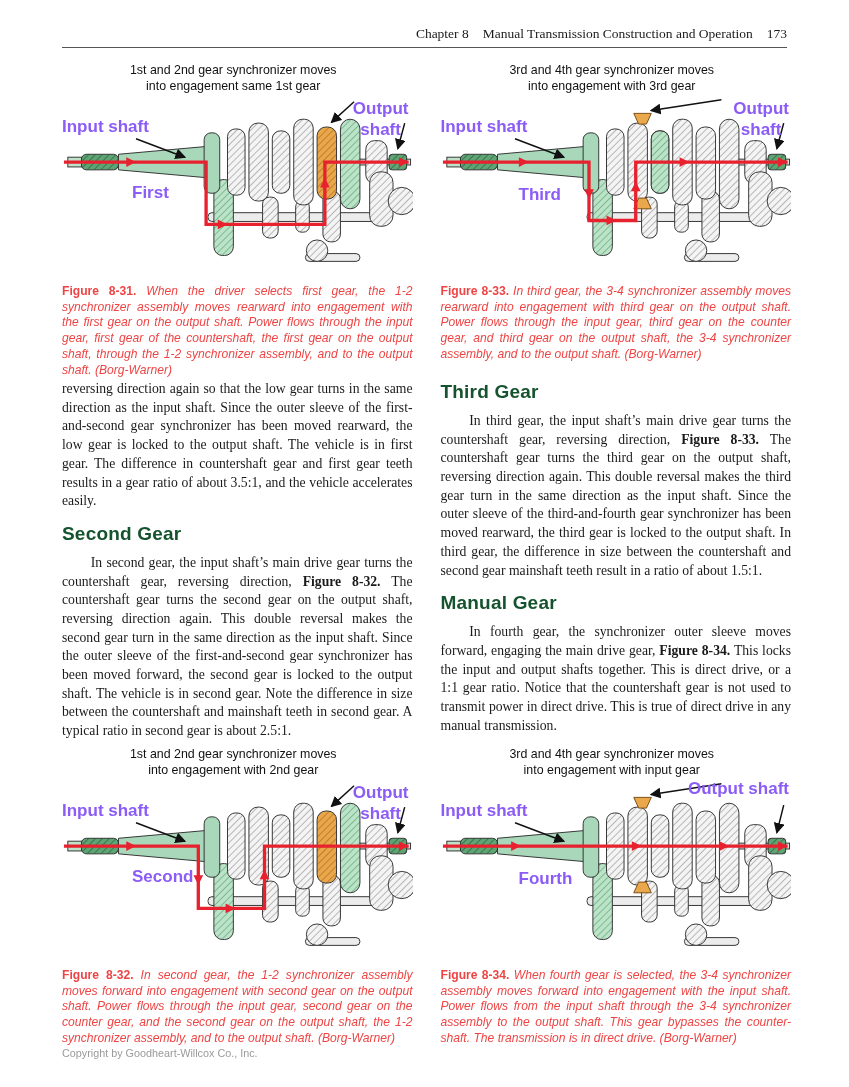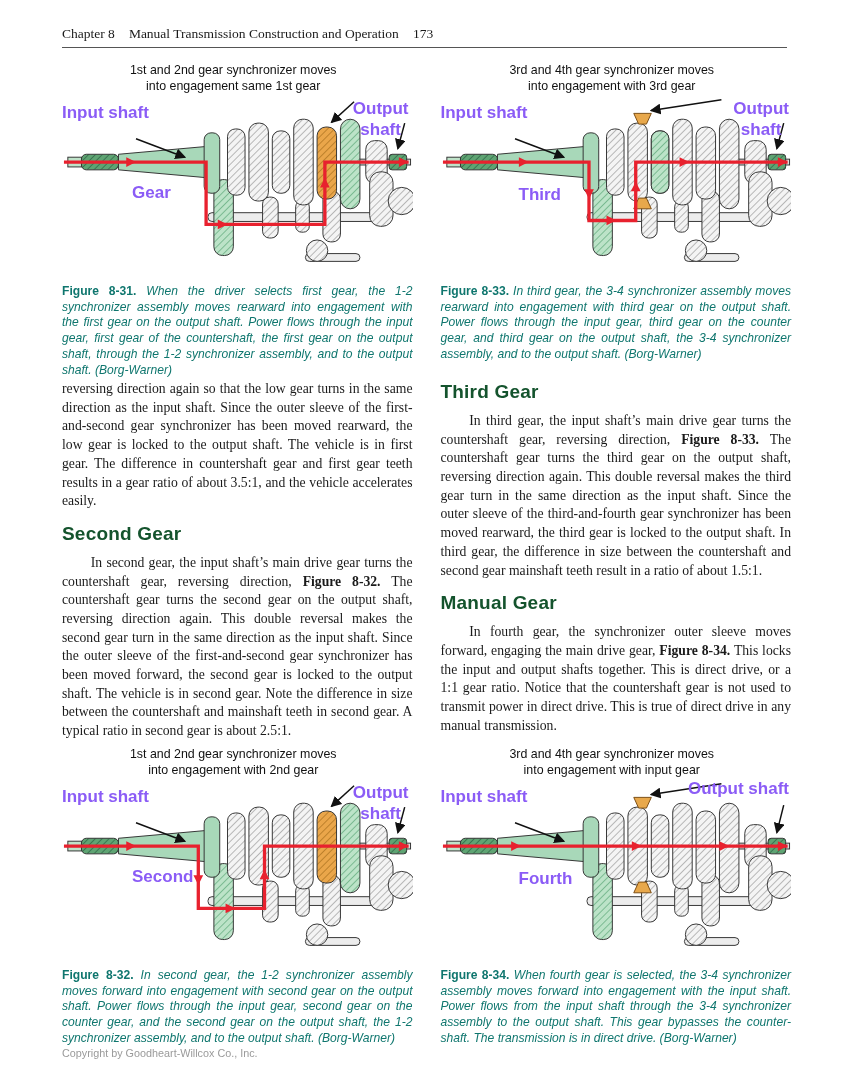--- a/index.html
+++ b/index.html
@@ -1,43 +1,43 @@
 <!DOCTYPE html>
 <html><head>
 <meta charset="utf-8">
 <style>
   html,body{margin:0;padding:0;background:#fff;}
   body{width:849px;height:1087px;position:relative;font-family:"Liberation Serif",serif;color:#1a1a1a;overflow:hidden;}
 
   
-  .pagehead{display:flex;justify-content:flex-start;align-items:flex-end;
+  .pagehead{display:flex;justify-content:flex-end;align-items:flex-end;
     margin:26px 62px 0 62px;padding-bottom:5px;border-bottom:1px solid #555;
     font-size:13.5px;}
   .pagehead .chtitle span{margin-right:14px;}
 
   
   .content{display:grid;grid-template-columns:1fr 1fr;column-gap:28px;
     grid-template-rows:216px 104px 364px 216px auto;padding:12px 58px 0 62px;}
 
   
   .panel{position:relative;height:214px;}
   .callout{font-family:"Liberation Sans",sans-serif;font-size:12.4px;line-height:1.3;
     text-align:center;color:#111;padding:2px 34px 0 26px;}
   .art{display:block;width:100%;height:176px;margin-top:1px;}
   .lbl{position:absolute;font-family:"Liberation Sans",sans-serif;font-size:17px;color:#8b5cf6;line-height:1.25;font-weight:bold;}
-  .input-lbl{left:0;top:42px;}
+  .input-lbl{left:0;top:56px;}
   .output-lbl{right:4px;top:38px;text-align:center;min-width:52px;}
   .output-lbl span{display:block;}
   .gear-lbl{left:70px;top:122px;}
   .p34 .output-lbl{top:34px;right:2px;}
   .p34 .gear-lbl{left:78px;top:124px;}
 
   
   .cap{font-family:"Liberation Sans",sans-serif;font-size:12.1px;line-height:1.3;
-    text-align:justify;margin:8px 0 0 0;color:#0f766e;}
+    text-align:justify;margin:8px 0 0 0;color:#ef4444;}
   .cap .lead{font-weight:bold;font-style:normal;}
   .cap .ctext{font-style:italic;}
 
   
   .bodycol{font-size:13.7px;line-height:1.365;text-align:justify;}
   .bodycol p{margin:0;text-indent:2.1em;}
   .bodycol p.cont{text-indent:0;}
   .h1{font-family:"Liberation Sans",sans-serif;font-weight:bold;font-size:19px;
     color:#14532d;margin:13px 0 9px 0;line-height:1.1;letter-spacing:.2px;}
   .bodycol .h1:first-child{margin-top:2px;}
@@ -124,21 +124,21 @@
       <polygon class="ra" points="346,61 356,66 346,71"></polygon>
       <line class="bk" x1="300" y1="4" x2="277" y2="25" marker-end="url(#mB)"></line>
       <line class="bk" x1="76" y1="42" x2="126" y2="61" marker-end="url(#mB)"></line>
       <line class="bk" x1="352" y1="26" x2="345" y2="52" marker-end="url(#mB)"></line>
     </svg>
     <div class="lbl input-lbl">Input shaft</div>
     <div class="lbl output-lbl">
       <span>Output</span>
         <span>shaft</span>
     </div>
-    <div class="lbl gear-lbl">Gear</div>
+    <div class="lbl gear-lbl">First</div>
   </div>
 
   <div class="panel p34">
     <div class="callout">
       <span>3rd and 4th gear synchronizer moves</span><br>
       <span>into engagement with 3rd gear</span>
     </div>
     <svg class="art" viewBox="0 0 360 175">
       <use href="#base"></use>
       <rect x="262" y="30" width="20" height="74" rx="9" fill="url(#hGr)" stroke="#333"></rect>

